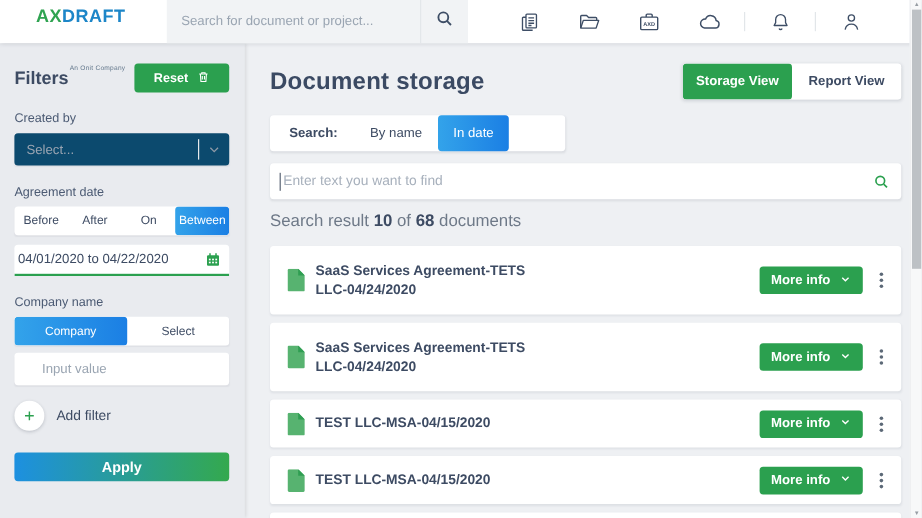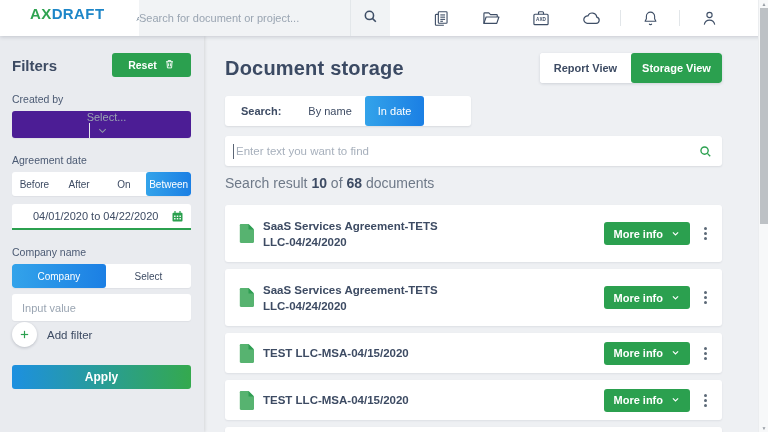--- a/index.html
+++ b/index.html
@@ -3,28 +3,28 @@
 <meta charset="utf-8">
 <style>
   * { margin:0; padding:0; box-sizing:border-box; }
   html,body { width:768px; height:432px; overflow:hidden; }
   body { font-family:"Liberation Sans", sans-serif; background:#eef0f3; }
   .screen { position:relative; width:768px; height:432px; overflow:hidden; background:#eef0f3; }
 
   
   .header { position:absolute; left:0; top:0; width:768px; height:36px; background:#fff;
             box-shadow:0 1px 4px rgba(40,52,72,.20); z-index:30; }
-  .logo { position:absolute; left:30px; top:5px; display:flex; flex-direction:row; align-items:flex-end;gap:32px; }
+  .logo { position:absolute; left:30px; top:5px; display:flex; flex-direction:column; align-items:flex-end;gap:32px; }
   .logo-main { font-size:15px; font-weight:800; letter-spacing:.4px; line-height:17px; }
   .lg-green { color:#2fa351; } .lg-blue { color:#1d86c8; }
   .logo-sub { font-size:5.5px; color:#64788c; letter-spacing:.2px; }
   .hsearch { position:absolute; left:139px; top:0; width:251px; height:36px; background:#f1f3f5;
              display:flex; align-items:center; }
   .hsearch input { flex:1; border:none; outline:none; background:transparent; font-size:11px;
-                   color:#3d4b63; font-family:"Liberation Sans",sans-serif; }
+                   color:#3d4b63; padding-left:12px; font-family:"Liberation Sans",sans-serif; }
   .hsearch input::placeholder { color:#9aa5b2; }
   .hsearch-btn { width:40px; height:100%; display:flex; align-items:center; justify-content:center;
                  border-left:1px solid #e3e7ea; color:#3e4e66; cursor:pointer; }
   .hicons { position:absolute; right:34px; top:0; height:36px; display:flex; align-items:center; color:#3e4e66; }
   .hicon { width:22px; height:22px; margin:0 14px; display:flex; align-items:center; justify-content:center; cursor:pointer; }
   .hdivider { width:1px; height:16px; background:#e2e6e9; margin:0 4px; }
 
   
   .vscroll { position:absolute; right:0; top:0; width:10px; height:432px; background:#f7f8f9;
              border-left:1px solid #ebedef; z-index:40; }
@@ -36,51 +36,51 @@
 
   
   .sidebar { position:absolute; left:0; top:36px; width:204px; height:396px; background:#e9ebef;
              box-shadow:1px 0 3px rgba(0,0,0,.10); z-index:10; padding:17px 13px 0 12px; }
   .f-head { display:flex; justify-content:space-between; align-items:center; height:24px; }
   .f-title { font-size:15px; font-weight:700; color:#3d4b63; }
   .reset-btn { height:24px; width:79px; background:#2ba04f; color:#fff; border:none; border-radius:3px;
                font-size:10.5px; font-weight:600; display:flex; align-items:center; justify-content:center;
                gap:7px; cursor:pointer; font-family:"Liberation Sans",sans-serif; }
   .f-label { margin-top:16px; font-size:10.5px; color:#4b5a73; }
-  .select-box { margin-top:6px; height:27px; background:#4c1d95; border-radius:3px; display:flex;
-                align-items:center; cursor:pointer; box-shadow:0 1px 1px rgba(30,40,60,.05);flex-direction:column; }
+  .select-box { margin-top:6px; height:27px; background:#0c4a6e; border-radius:3px; display:flex;
+                align-items:center; cursor:pointer; box-shadow:0 1px 1px rgba(30,40,60,.05); }
   .select-box .sel-text { flex:1; font-size:11px; color:#9aa5b2; padding-left:10px; }
   .sel-chev { width:26px; height:17px; border-left:1px solid #e6e9ec; display:flex; align-items:center;
               justify-content:center; color:#8f99a6; }
   .seg { margin-top:6px; height:24px; background:#fff; border-radius:3px; display:flex;
          overflow:hidden; box-shadow:0 1px 1px rgba(30,40,60,.05); }
   .seg-item { flex:1; border:none; background:transparent; font-size:10px; color:#3d4b63;
               cursor:pointer; font-family:"Liberation Sans",sans-serif; padding:0 2px; }
   .seg-item.sel { background:linear-gradient(90deg,#33a3ea,#1b7fe4); color:#fff; border-radius:3px; }
   .seg3 .w1 { flex:1.05; } .seg3 .w2 { flex:1.45; } .seg3 .w3 { flex:0.95; }
   .date-box { margin-top:8px; height:26px; background:#fff; border-radius:3px 3px 0 0;
               border-bottom:2px solid #2ba04f; display:flex; align-items:center; cursor:pointer; }
-  .date-box .date-text { flex:1; font-size:11px; font-weight:500; color:#3d4b63; padding-left:21px; }
+  .date-box .date-text { flex:1; font-size:11px; font-weight:500; color:#3d4b63; padding-left:3px; }
   .date-box .cal { width:28px; display:flex; justify-content:center; }
   .input-box { margin-top:6px; height:27px; background:#fff; border-radius:3px; display:flex; align-items:center;
                box-shadow:0 1px 1px rgba(30,40,60,.05); }
   .input-box input { flex:1; border:none; outline:none; background:transparent; font-size:11px;
-                     color:#3d4b63; padding-left:10px; font-family:"Liberation Sans",sans-serif; }
+                     color:#3d4b63; padding-left:23px; font-family:"Liberation Sans",sans-serif; }
   .input-box input::placeholder { color:#9aa5b2; }
-  .add-filter { margin-top:1px; display:flex; align-items:center; gap:10px; cursor:pointer; }
+  .add-filter { margin-top:13px; display:flex; align-items:center; gap:10px; cursor:pointer; }
   .add-circle { width:25px; height:25px; border-radius:50%; background:#fff;
                 box-shadow:0 1px 3px rgba(30,40,60,.22); display:flex; align-items:center; justify-content:center; }
   .add-label { font-size:11.5px; color:#3d4b63; }
   .apply-btn { margin-top:18px; width:100%; height:24px; border:none; border-radius:3px;
                background:linear-gradient(90deg,#1d90e0,#34a94e); color:#fff; font-size:12px; font-weight:600;
                cursor:pointer; font-family:"Liberation Sans",sans-serif; }
 
   
   .main { position:absolute; left:204px; top:36px; width:564px; height:396px; overflow:hidden;
-          padding:16px 46px 0 21px; }
+          padding:16px 17px 0 21px; }
   .title-row { display:flex; justify-content:space-between; align-items:center; height:32px; }
   .page-title { font-size:20px; font-weight:600; color:#3b4a63; letter-spacing:.2px; }
   .view-toggle { display:flex; height:30px; border-radius:3px; overflow:hidden; background:#fff;
                  box-shadow:0 1px 3px rgba(30,40,60,.15); }
   .vt-btn { width:91px; border:none; font-size:11px; font-weight:600; cursor:pointer;
             font-family:"Liberation Sans",sans-serif; }
   .vt-btn.sel { background:#2ba04f; color:#fff; border-radius:3px; }
   .vt-btn.unsel { background:#fff; color:#3d4b63; }
   .tabs-bar { margin-top:12px; height:30px; width:246px; background:#fff; border-radius:3px;
               box-shadow:0 1px 2px rgba(30,40,60,.10); display:flex; align-items:center; padding:0 0 0 16px; }
@@ -252,22 +252,22 @@
       <span class="add-label">Add filter</span>
     </div>
 
     <button class="apply-btn">Apply</button>
   </div>
 
   <div class="main">
     <div class="title-row">
       <div class="page-title">Document storage</div>
       <div class="view-toggle">
+        <button class="vt-btn sel">Storage View</button>
         <button class="vt-btn unsel">Report View</button>
-        <button class="vt-btn sel">Storage View</button>
       </div>
     </div>
 
     <div class="tabs-bar">
       <span class="tabs-label">Search:</span>
       <button class="tab">By name</button>
       <button class="tab sel">In date</button>
     </div>
 
     <div class="find">

